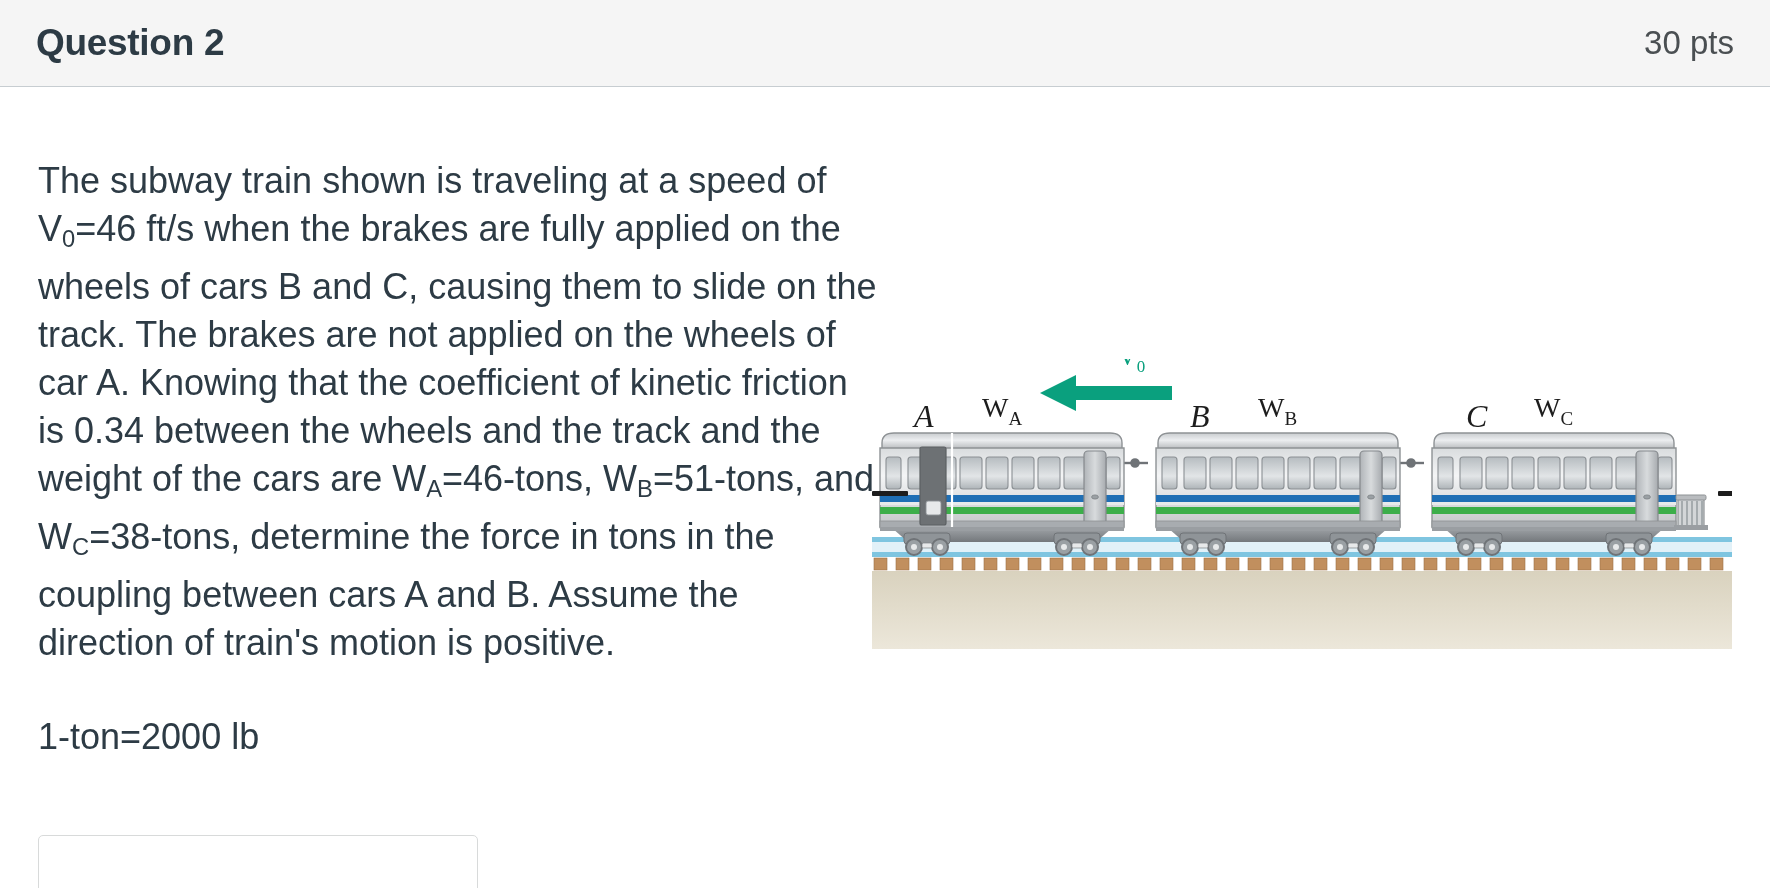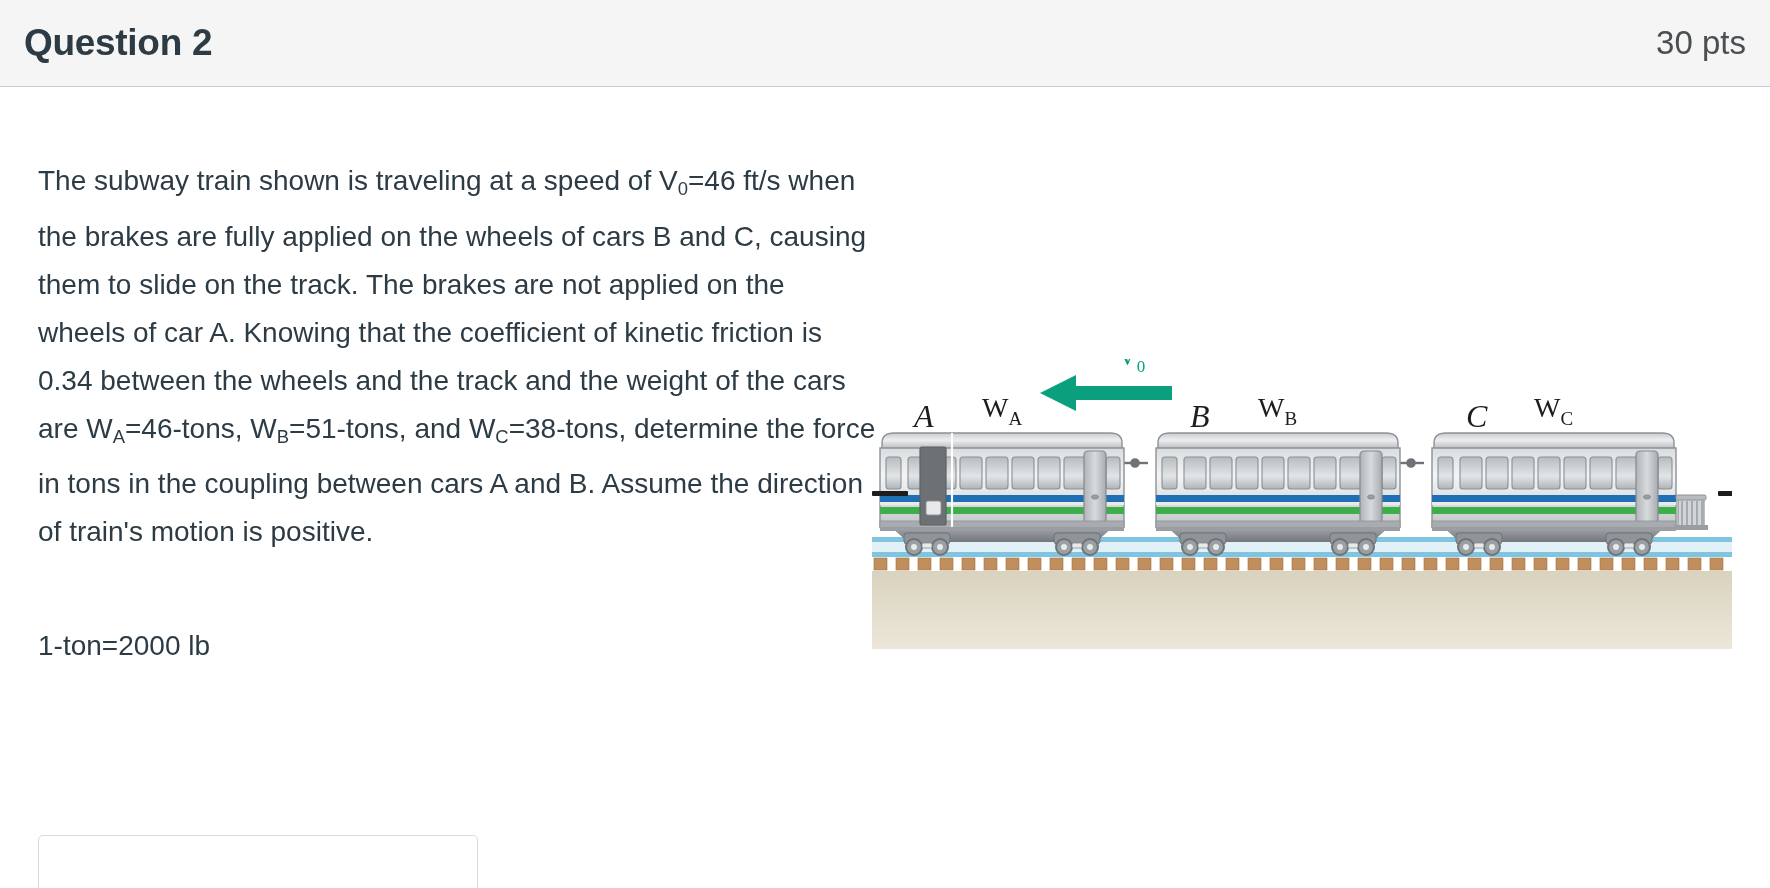--- a/index.html
+++ b/index.html
@@ -13,21 +13,21 @@
   }
 
   
   .q-header{
     height:87px;
     background:#f5f5f5;
     border-bottom:1px solid #c7cdd1;
     display:flex;
     align-items:center;
     justify-content:space-between;
-    padding:0 24px;
+    padding:0 36px;
   }
   .q-title{
     font-size:37px;
     font-weight:700;
     color:#2d3b45;
     letter-spacing:-.3px;
   }
   .q-points{
     font-size:33px;
     font-weight:400;
@@ -42,26 +42,26 @@
   }
 
   .prompt{
     position:absolute;
     left:38px;
     top:70px;
     width:840px;
   }
   .prompt p{
     margin:0;
-    font-size:28px;
+    font-size:36px;
     line-height:48px;
     color:#2d3b45;
     font-weight:400;
   }
-  .prompt p.second{ margin-top:66px; }
+  .prompt p.second{ margin-top:46px; }
   sub{ font-size:.66em; vertical-align:-0.25em; }
 
   
   .answer-box{
     position:absolute;
     left:38px;
     top:748px;
     width:440px;
     height:77px;
     border:1px solid #d8dada;

